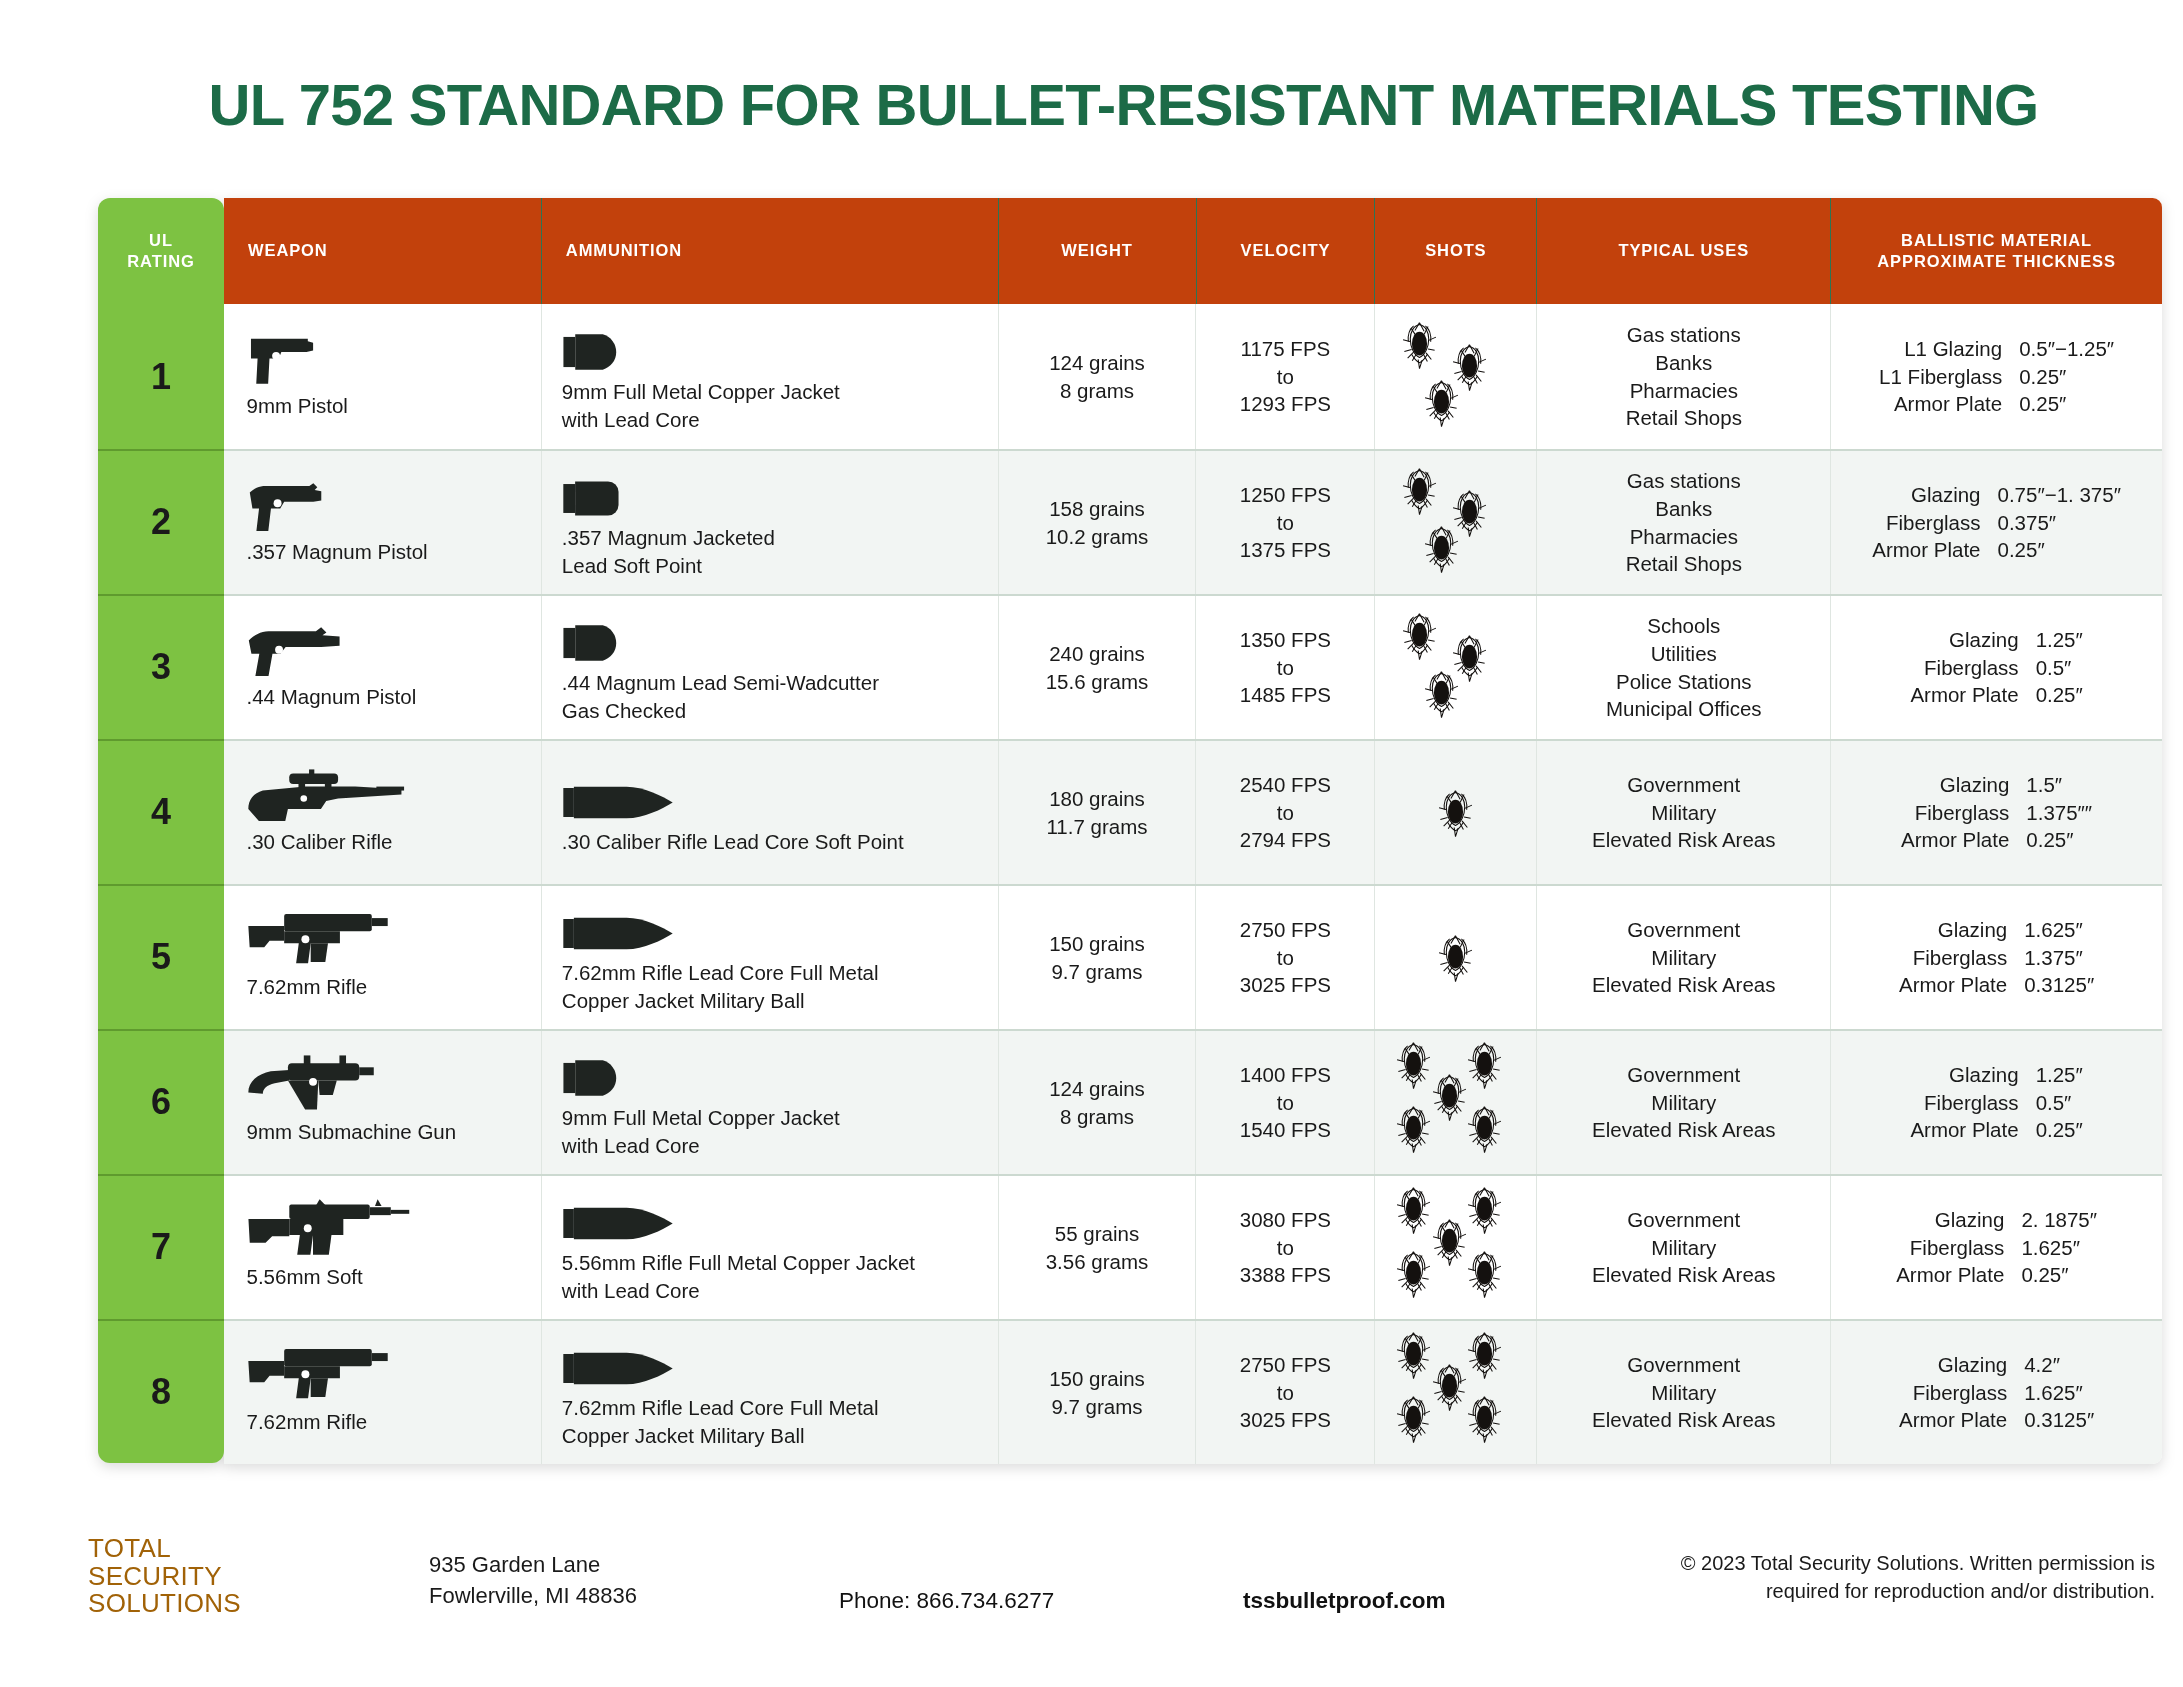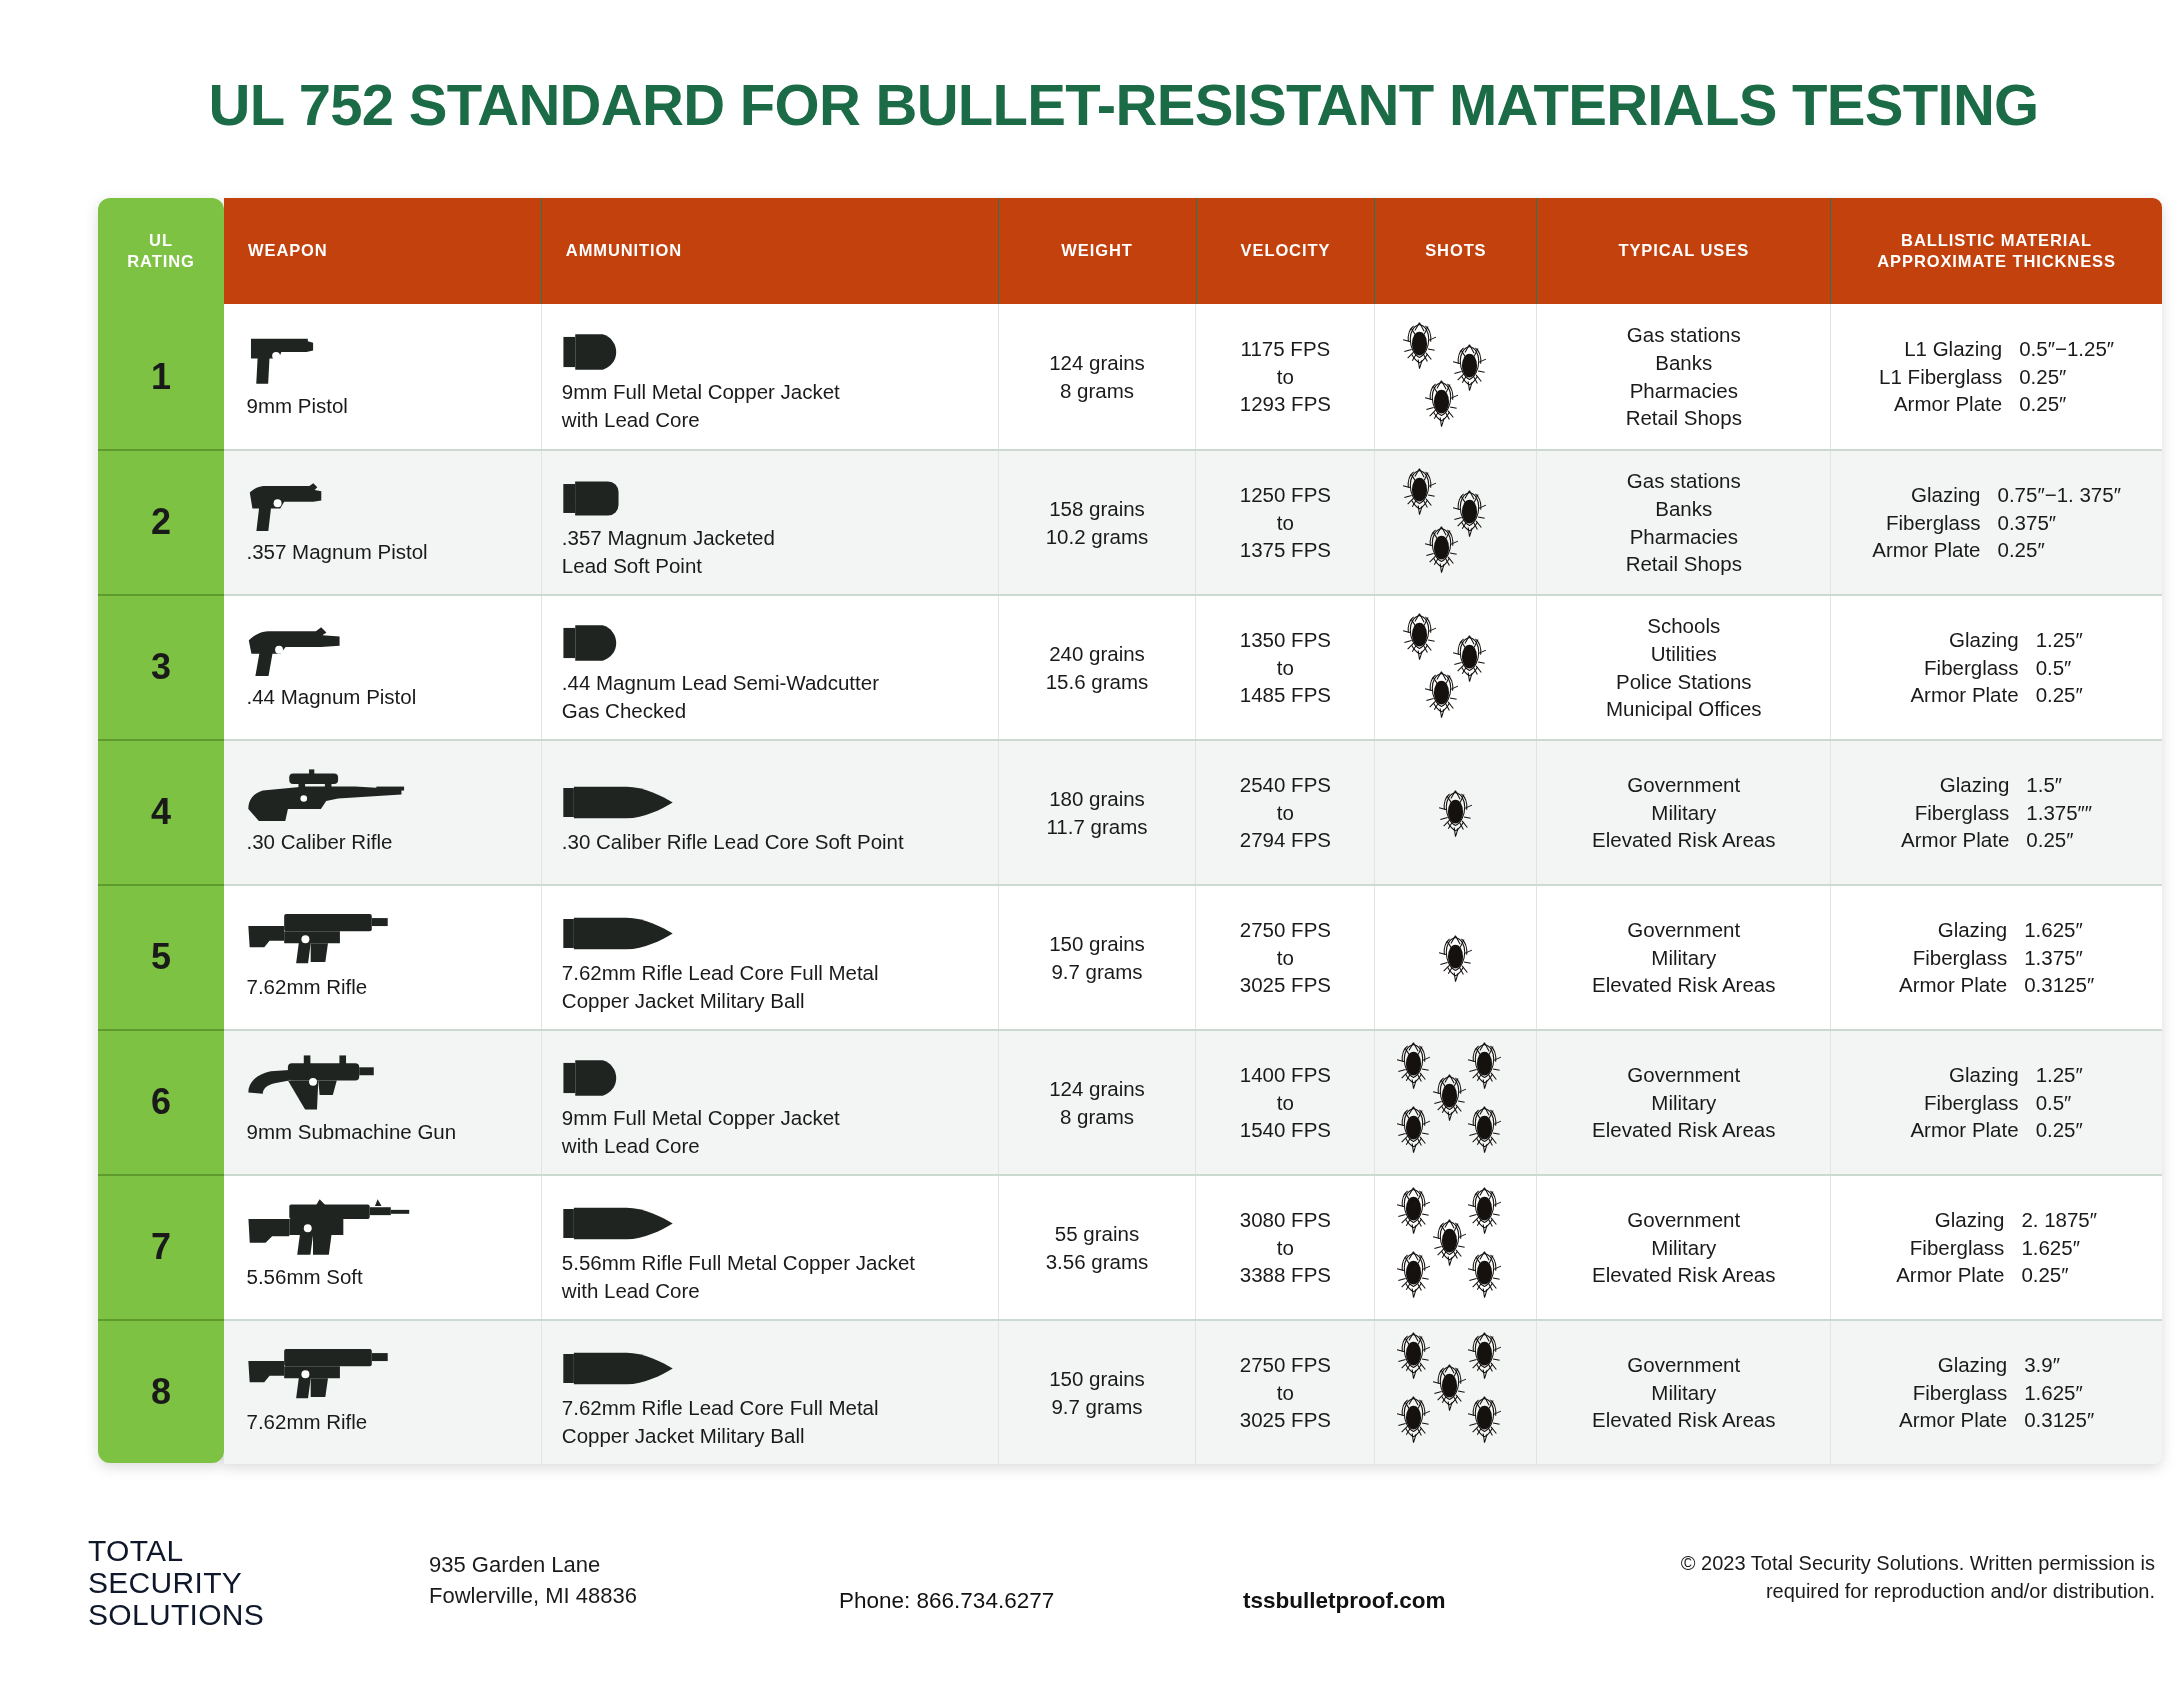--- a/index.html
+++ b/index.html
@@ -135,22 +135,22 @@
   .thick-tbl .val{display:table-cell;text-align:left;white-space:nowrap;font-size:20.5px;}
 
   
   .holes{position:relative;width:146px;height:126px;}
   .holes svg{position:absolute;}
 
   
   .footer{position:absolute;left:0;top:1515px;width:2183px;height:172px;}
   .logo{
     position:absolute;left:56px;top:20px;
-    color:#0f172a;font-weight:bold;
-    font-size:30px;line-height:1.06;letter-spacing:0.3px;
+    color:#a16207;font-weight:bold;
+    font-size:26px;line-height:1.06;letter-spacing:0.3px;
   }
   .logo .l2{font-weight:normal;}
   .logo .l1,.logo .l3{font-weight:normal;}
   .addr{position:absolute;left:397px;top:34px;font-size:22px;color:#1a1a1a;line-height:1.42;}
   .phone{position:absolute;left:807px;top:73px;font-size:22.5px;font-weight:normal;color:#111;white-space:nowrap;}
   .site{position:absolute;left:1211px;top:73px;font-size:22.5px;font-weight:bold;color:#111;white-space:nowrap;}
   .copy{position:absolute;right:60px;top:34px;width:582px;text-align:right;font-size:20px;color:#1a1a1a;line-height:1.42;}
 </style>
 </head>
 <body>
@@ -936,21 +936,21 @@
               </div>
               <div class="cell center c-uses stack">
                 <div>Government</div>
                 <div>Military</div>
                 <div>Elevated Risk Areas</div>
               </div>
               <div class="cell center c-thick">
                 <div class="thick-tbl">
                   <div>
                     <div class="lbl">Glazing</div>
-                    <div class="val">3.9″</div>
+                    <div class="val">4.2″</div>
                   </div>
                   <div>
                     <div class="lbl">Fiberglass</div>
                     <div class="val">1.625″</div>
                   </div>
                   <div>
                     <div class="lbl">Armor Plate</div>
                     <div class="val">0.3125″</div>
                   </div>
                 </div>

